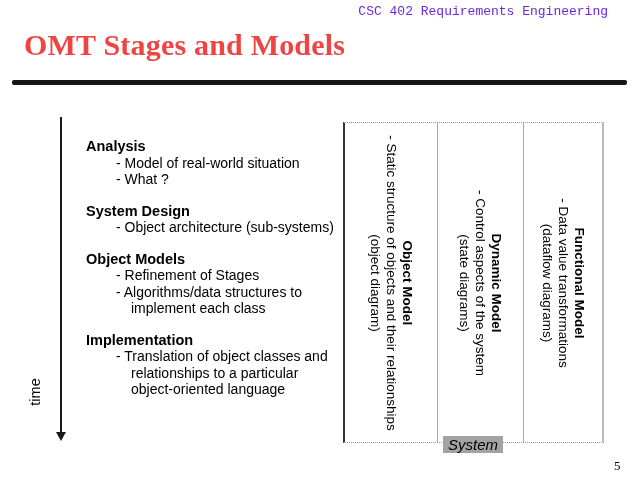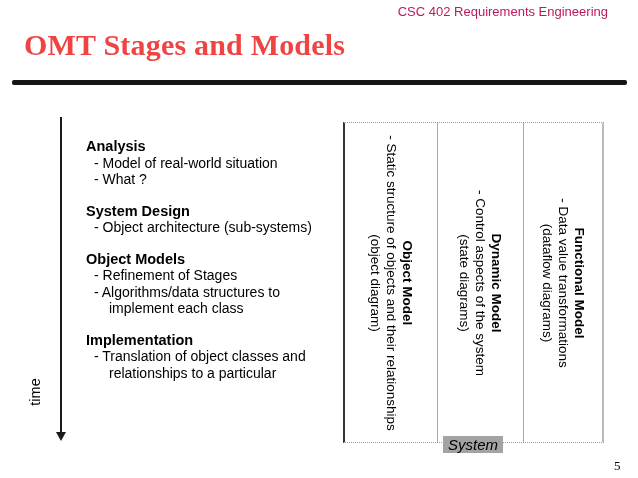--- a/index.html
+++ b/index.html
@@ -3,22 +3,22 @@
 <meta charset="utf-8">
 <style>
   html,body{margin:0;padding:0;}
   body{
     width:638px;height:478px;position:relative;overflow:hidden;
     background:#ffffff;color:#000;
     font-family:"Liberation Sans", sans-serif;
   }
   .course-header{
     position:absolute;top:4px;right:30px;
-    font-family:Liberation Sans, sans-serif;
-    font-size:13px;color:#be185d;
+    font-family:Liberation Mono, monospace;
+    font-size:13px;color:#6d28d9;
   }
   .slide-title{
     position:absolute;left:24px;top:28px;margin:0;
     font-family:"Liberation Serif", serif;
     font-size:30px;font-weight:bold;color:#ef4444;
     letter-spacing:0.2px;line-height:1.1;
   }
   .title-rule{
     position:absolute;left:12px;top:80px;width:615px;height:5px;
     background:#151515;border-radius:2px;
@@ -37,21 +37,21 @@
     position:absolute;left:13px;top:384px;width:44px;text-align:center;
     font-size:14.5px;transform:rotate(-90deg);
   }
   
   .stages{position:absolute;left:86px;top:126px;}
   .stage{margin-bottom:15px;}
   .stage-name{
     font-weight:bold;
     font-size:14.5px;line-height:16.5px;margin-top:12px;
   }
-  .stage-line{font-size:14px;line-height:16.5px;}
+  .stage-line{font-size:14px;line-height:16.5px;margin-left:22px;}
   .stage-line.dash{padding-left:8px;}
   .stage-line.indent{padding-left:23px;}
   
   .models-box{
     position:absolute;left:343px;top:122px;width:261px;height:321px;
     box-sizing:border-box;display:flex;
     border-left:2px solid #333;
     border-right:2px solid #bbb;
     border-top:1px dotted #999;
     border-bottom:1px dotted #999;
@@ -102,20 +102,21 @@
   <div class="stage">
     <div class="stage-name">Object Models</div>
     <div class="stage-line dash">- Refinement of Stages</div>
     <div class="stage-line dash">- Algorithms/data structures to</div>
     <div class="stage-line indent">implement each class</div>
   </div>
   <div class="stage">
     <div class="stage-name">Implementation</div>
     <div class="stage-line dash">- Translation of object classes and</div>
     <div class="stage-line indent">relationships to a particular</div>
+    <div class="stage-line indent">object-oriented language</div>
   </div>
 </div>
 
 <div class="models-box">
   <div class="model-col c1">
     <div class="rot">
       <div class="rot-title">Object Model</div>
       <div class="rot-desc">- Static structure of objects and their relationships</div>
       <div class="rot-paren">(object diagram)</div>
     </div>

